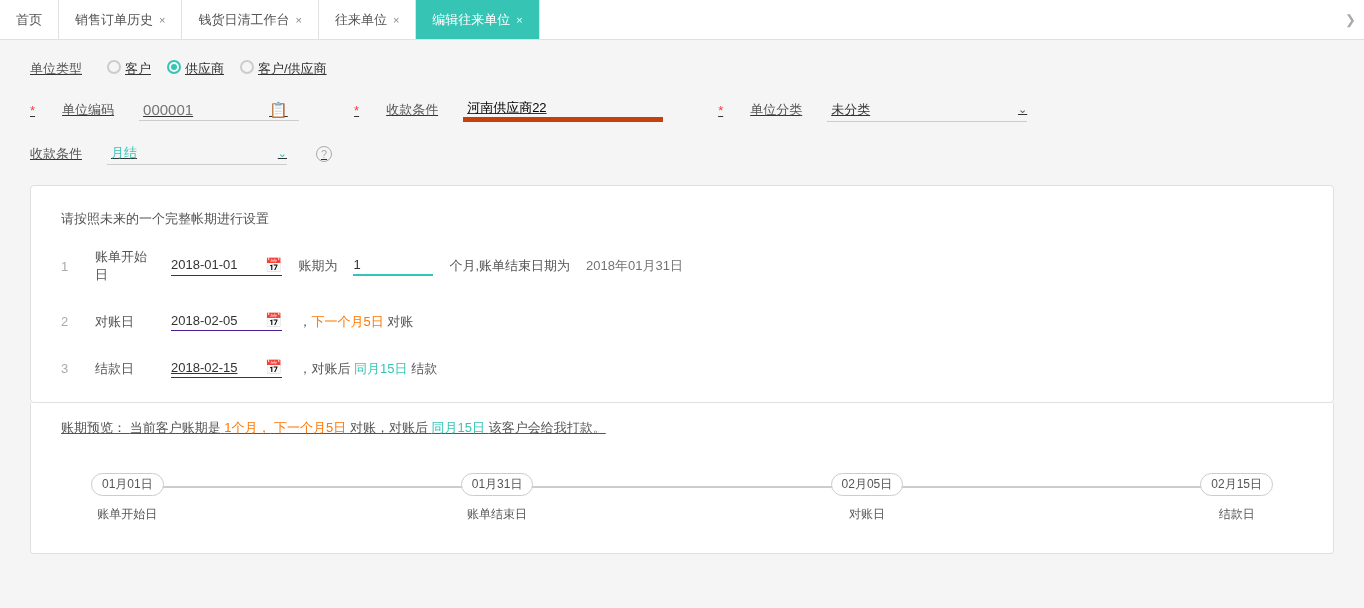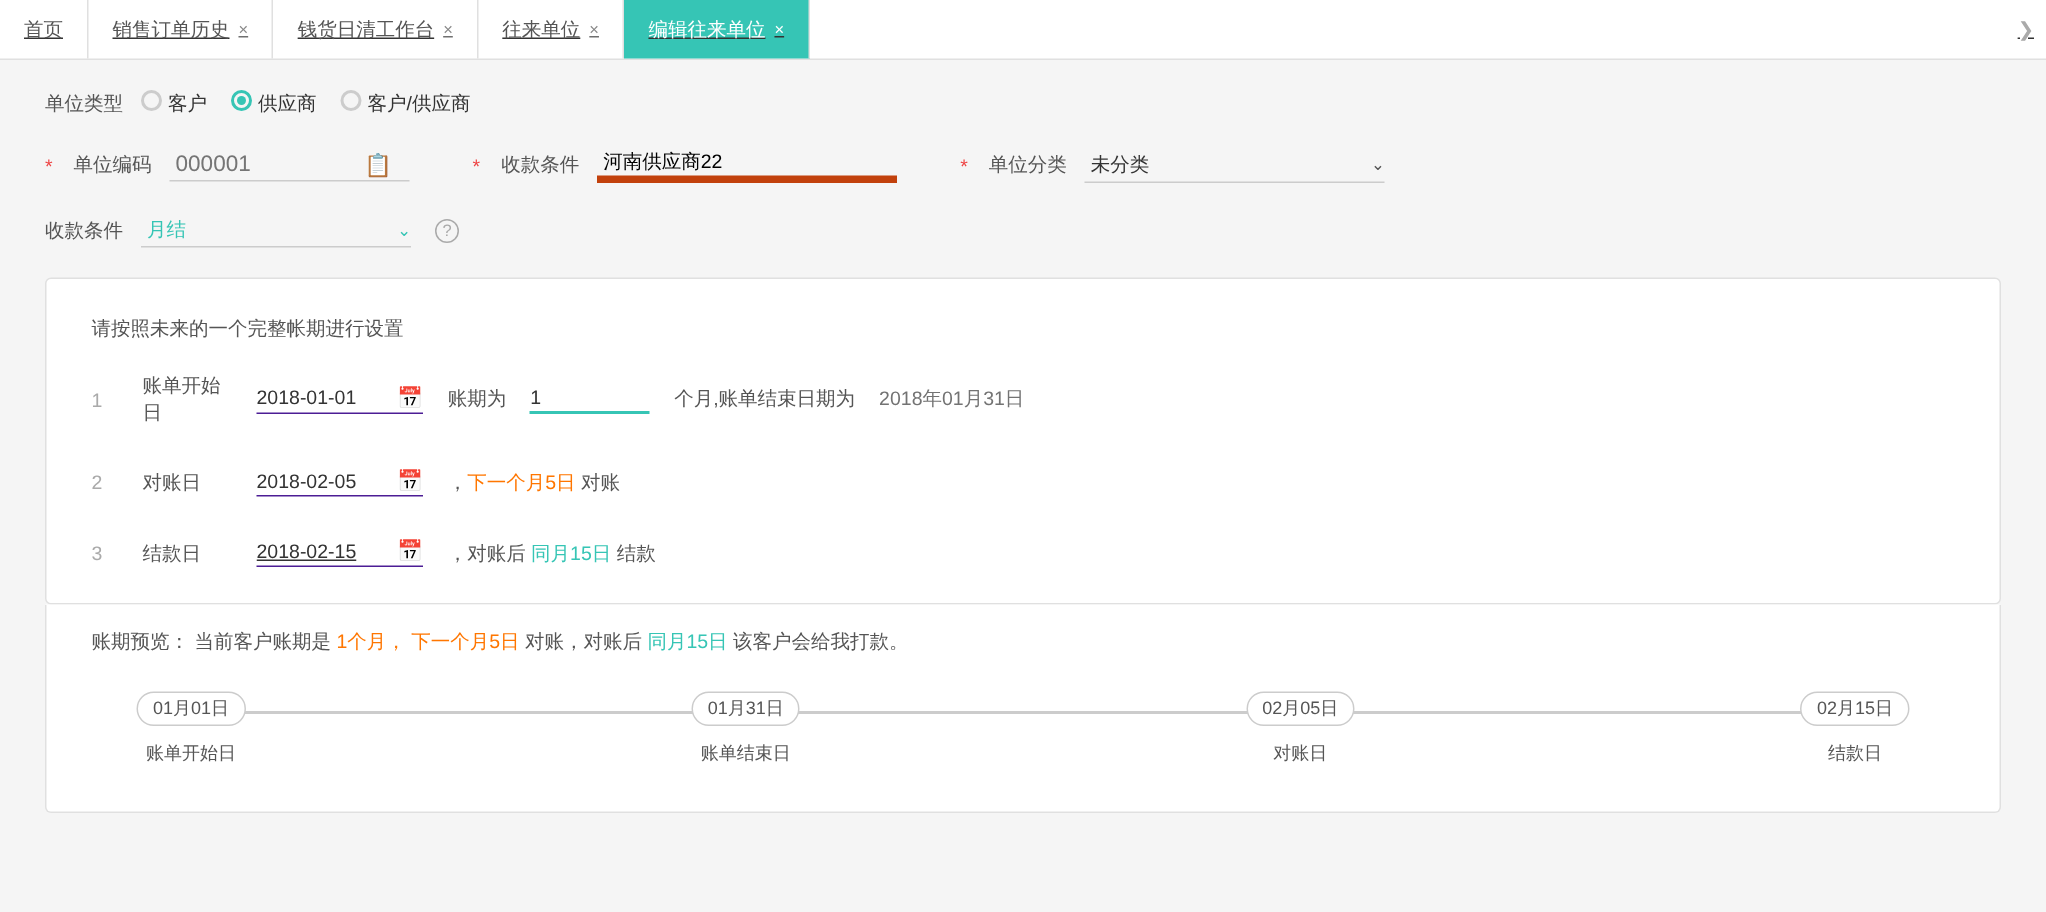--- a/index.html
+++ b/index.html
@@ -5,21 +5,20 @@
     * { box-sizing: border-box; margin: 0; padding: 0; }
     body { font-family: "Microsoft YaHei", "PingFang SC", sans-serif; font-size: 13px; background: #f5f5f5; color: #333; }
 
     
     .tabs-bar {
       display: flex;
       background: #fff;
       border-bottom: 1px solid #e0e0e0;
       align-items: stretch;
       height: 40px;
-      text-decoration: underline;
     }
     .tab {
       display: flex;
       align-items: center;
       padding: 0 16px;
       cursor: pointer;
       white-space: nowrap;
       font-size: 13px;
       color: #555;
       border-right: 1px solid #e0e0e0;
@@ -51,22 +50,23 @@
     .content {
       padding: 20px 30px;
       background: #f5f5f5;
       min-height: calc(100vh - 40px);
     }
 
     
     .form-row {
       display: flex;
       align-items: center;
-      gap: 12px;
+      gap: 25px;
       margin-bottom: 20px;
+      text-decoration: underline;
     }
     .form-label {
       color: #555;
       white-space: nowrap;
       font-size: 13px;
     }
     .required-star {
       color: #e44;
       margin-right: 2px;
     }
@@ -233,21 +233,22 @@
     .preview-bar {
       background: #fff;
       border: 1px solid #e0e0e0;
       border-top: none;
       border-radius: 0 0 4px 4px;
       padding: 16px 30px 30px;
     }
     .preview-text {
       font-size: 13px;
       color: #555;
-      margin-bottom: 24px;
+      margin-bottom: 36px;
+      text-decoration: underline;
     }
 
     .timeline-items {
       display: flex;
       width: 100%;
       justify-content: space-between;
       position: relative;
       z-index: 2;
     }
     .timeline-item {

